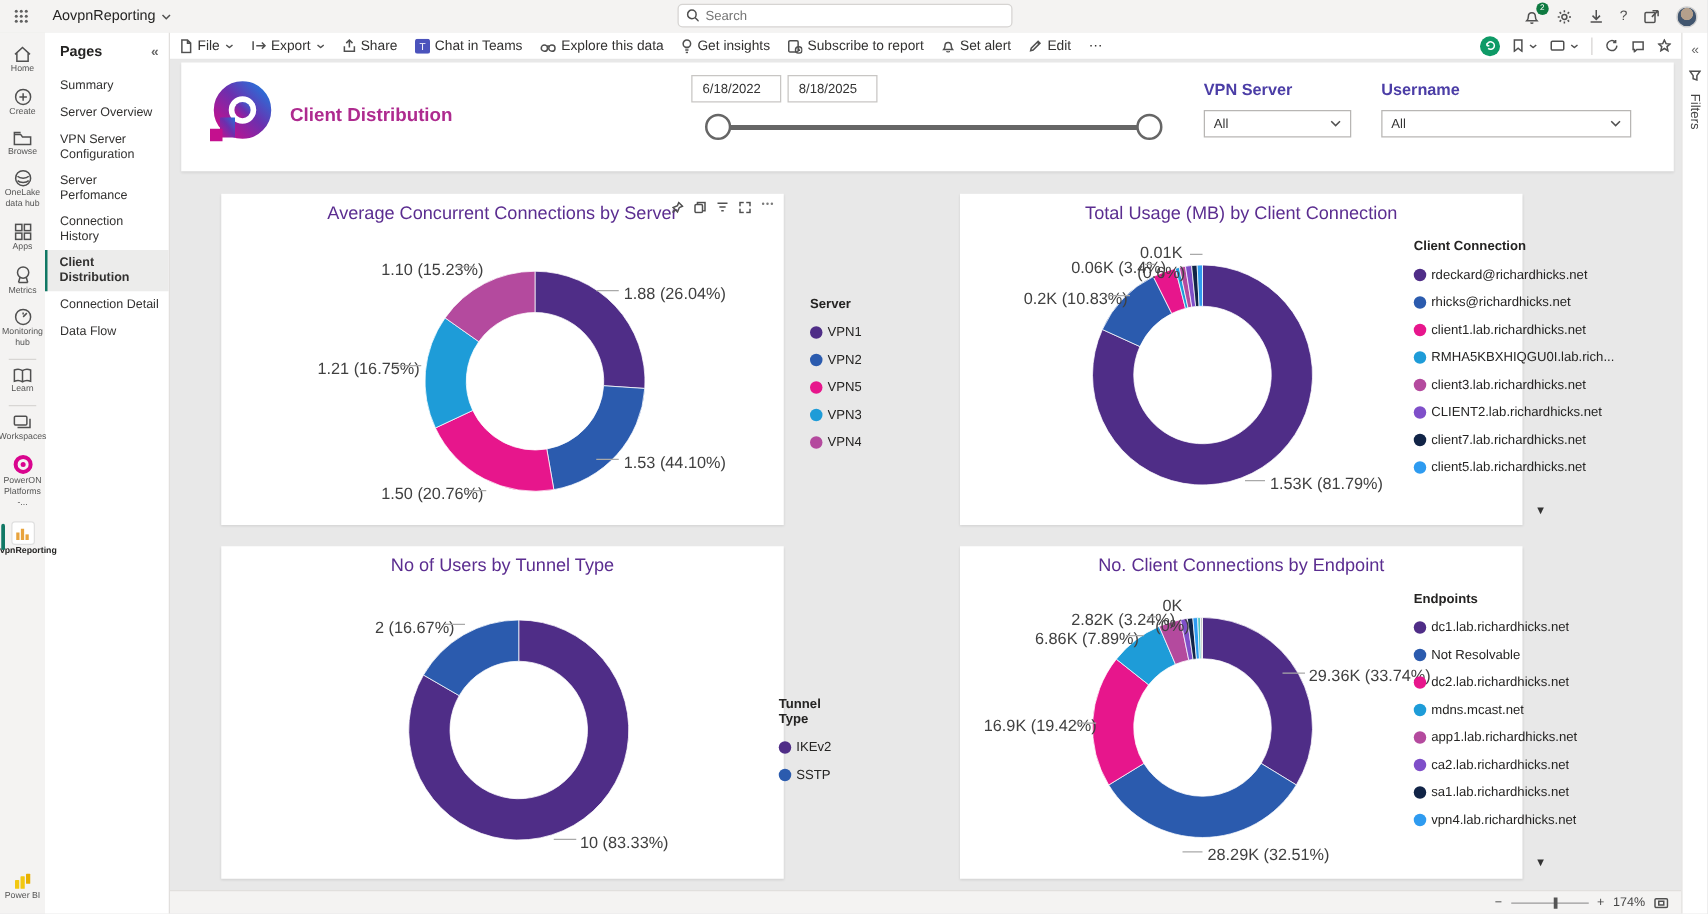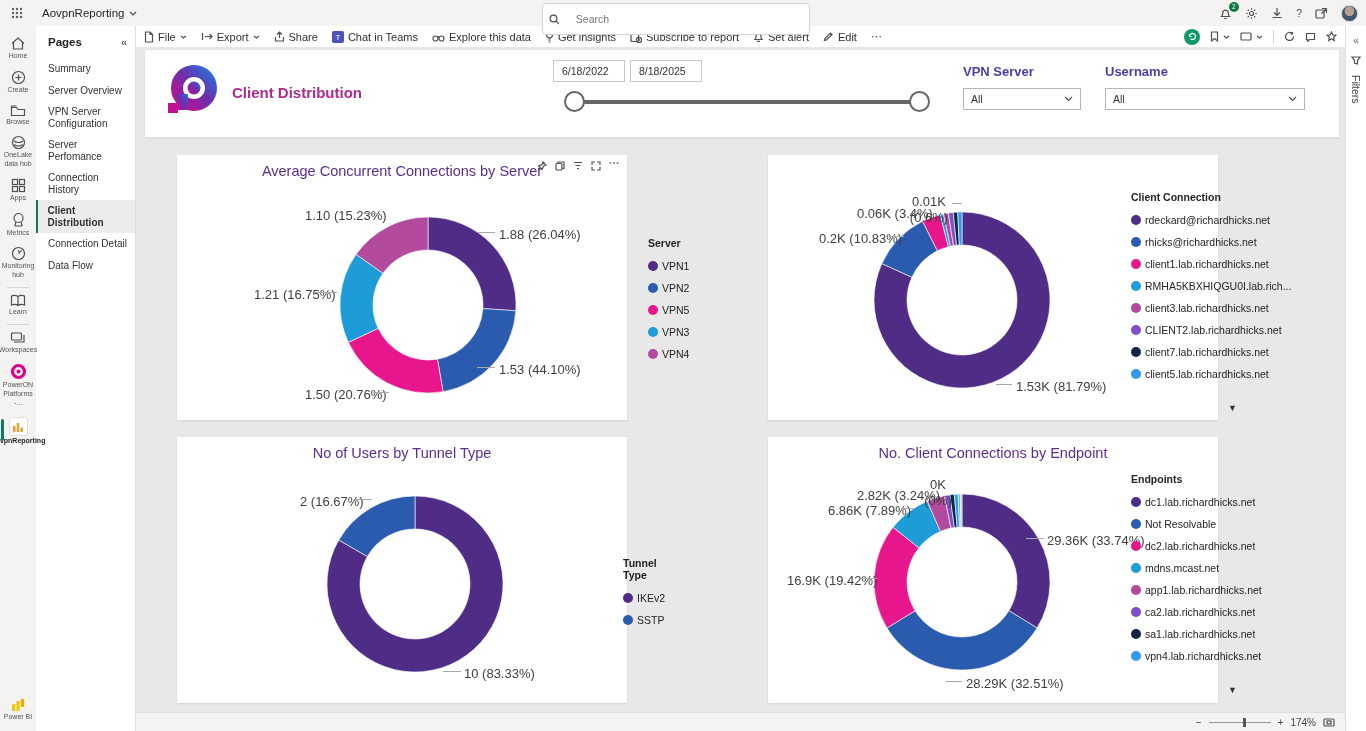--- a/index.html
+++ b/index.html
@@ -5,22 +5,22 @@
   * { margin:0; padding:0; box-sizing:border-box; }
   html,body { width:1366px; height:731px; overflow:hidden;
     font-family:"Liberation Sans", sans-serif; background:#e8e8e8; color:#252423; }
   svg { display:block; }
   .ic { stroke:#505050; fill:none; stroke-width:1.2; }
 
   
   .topbar { height:26px; background:#f4f3f2; display:flex; align-items:center; position:relative; }
   .waffle { width:34px; display:flex; justify-content:center; cursor:pointer; }
   .apptitle { font-size:11.5px; color:#252423; display:flex; align-items:center; gap:5px; margin-left:8px; cursor:pointer; }
-  .searchbox { position:absolute; left:542px; top:3px; width:268px; height:32px; background:#fff;
-    border:1px solid #d6d4d2; border-radius:4px; display:flex; align-items:center; padding:0 6px; gap:17px; }
+  .searchbox { position:absolute; left:542px; top:3px; width:268px; height:19px; background:#fff;
+    border:1px solid #d6d4d2; border-radius:4px; display:flex; align-items:center; padding:0 6px; gap:5px; }
   .searchbox input { border:0; outline:0; font-size:10.5px; width:100%; background:transparent; color:#444; }
   .tb-right { margin-left:auto; display:flex; align-items:center; gap:13px; padding-right:8px; }
   .tb-ic { position:relative; cursor:pointer; display:flex; }
   .badge { position:absolute; top:-5px; right:-7px; background:#0e7a41; color:#fff; font-size:6.5px;
     width:10px; height:10px; border-radius:50%; display:flex; align-items:center; justify-content:center; }
   .avatar { width:17px; height:17px; border-radius:50%;
     background:radial-gradient(circle at 50% 35%, #b4a08c 0 38%, #41556e 42%); border:1px solid #cfcfcf; }
 
   
   .approw { display:flex; height:705px; }
@@ -489,20 +489,21 @@
               <b>VPN3</b>
             </div>
           <div class="lg-i">
               <span class="dot" style="background: rgb(180, 74, 158);"></span>
               <b>VPN4</b>
             </div>
         </div>
       </div>
 
       <div class="card" style="left:632px;top:107px;height:265px">
+        <div class="ctitle">Total Usage (MB) by Client Connection</div>
         <svg class="donut" style="left:104px;top:55px" width="180" height="180" viewBox="0 0 180 180">
             <path d="M90.00 2.00 A88 88 0 1 1 9.89 53.59 L39.93 67.24 A55 55 0 1 0 90.00 35.00 Z" fill="#4f2d87" stroke="#fff" stroke-width="0.6"></path>
             <path d="M9.89 53.59 A88 88 0 0 1 50.64 11.29 L65.40 40.81 A55 55 0 0 0 39.93 67.24 Z" fill="#2b5bae" stroke="#fff" stroke-width="0.6"></path>
             <path d="M50.64 11.29 A88 88 0 0 1 68.22 4.74 L76.39 36.71 A55 55 0 0 0 65.40 40.81 Z" fill="#e7168c" stroke="#fff" stroke-width="0.6"></path>
             <path d="M68.22 4.74 A88 88 0 0 1 71.45 3.98 L78.41 36.24 A55 55 0 0 0 76.39 36.71 Z" fill="#1e9cd8" stroke="#fff" stroke-width="0.6"></path>
             <path d="M71.45 3.98 A88 88 0 0 1 76.34 3.07 L81.46 35.67 A55 55 0 0 0 78.41 36.24 Z" fill="#b44a9e" stroke="#fff" stroke-width="0.6"></path>
             <path d="M76.34 3.07 A88 88 0 0 1 81.28 2.43 L84.55 35.27 A55 55 0 0 0 81.46 35.67 Z" fill="#7f4fc9" stroke="#fff" stroke-width="0.6"></path>
             <path d="M81.28 2.43 A88 88 0 0 1 85.69 2.11 L87.31 35.07 A55 55 0 0 0 84.55 35.27 Z" fill="#112447" stroke="#fff" stroke-width="0.6"></path>
             <path d="M85.69 2.11 A88 88 0 0 1 90.00 2.00 L90.00 35.00 A55 55 0 0 0 87.31 35.07 Z" fill="#2e9bf0" stroke="#fff" stroke-width="0.6"></path>
           </svg>

